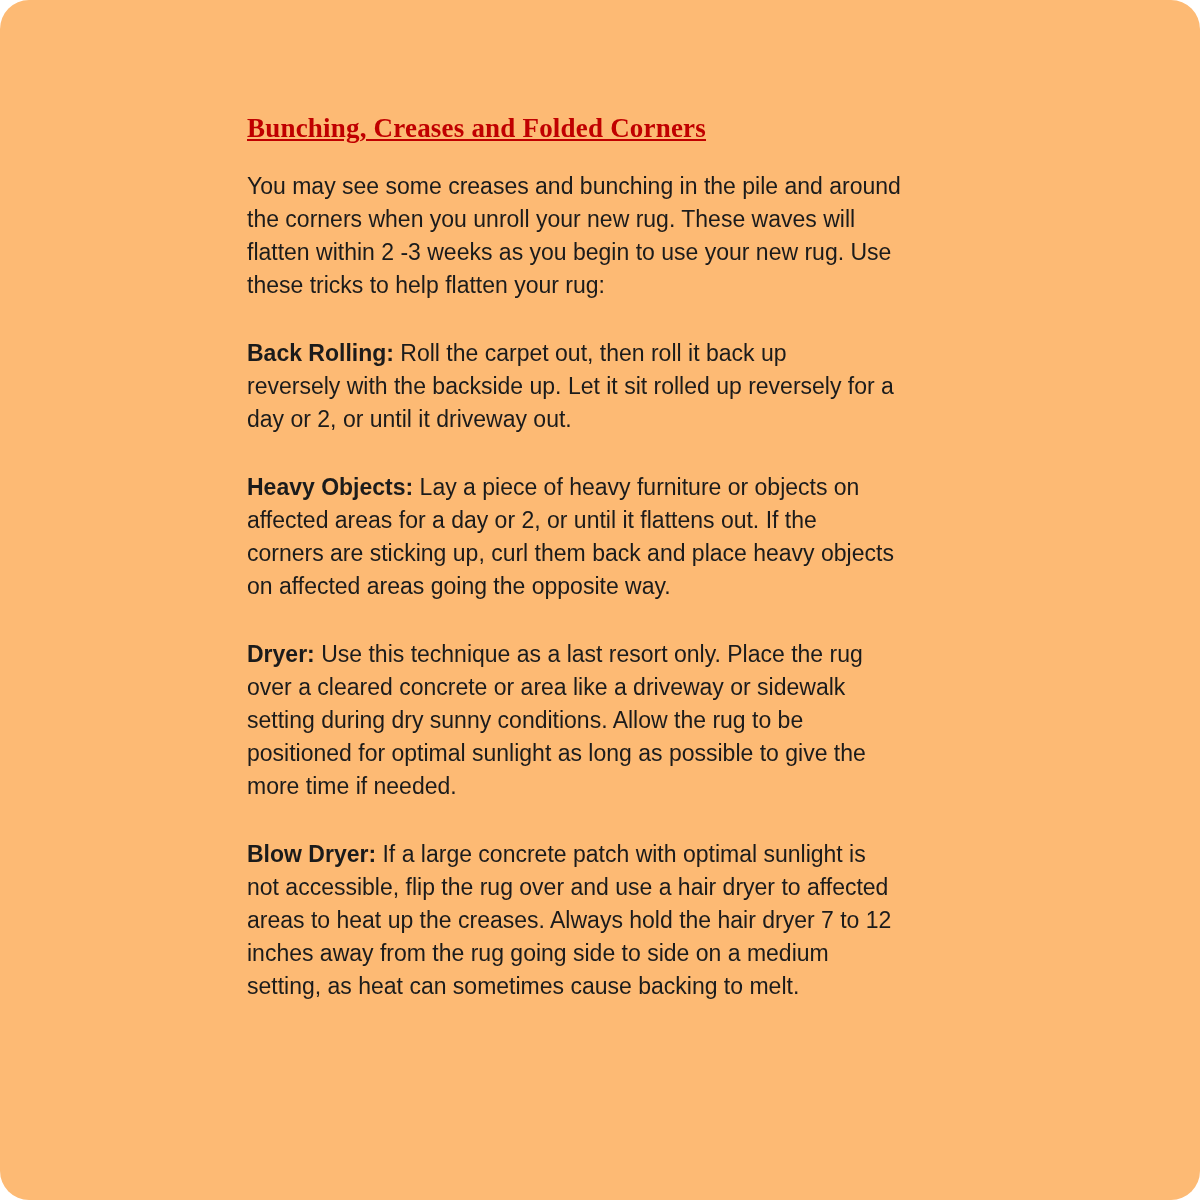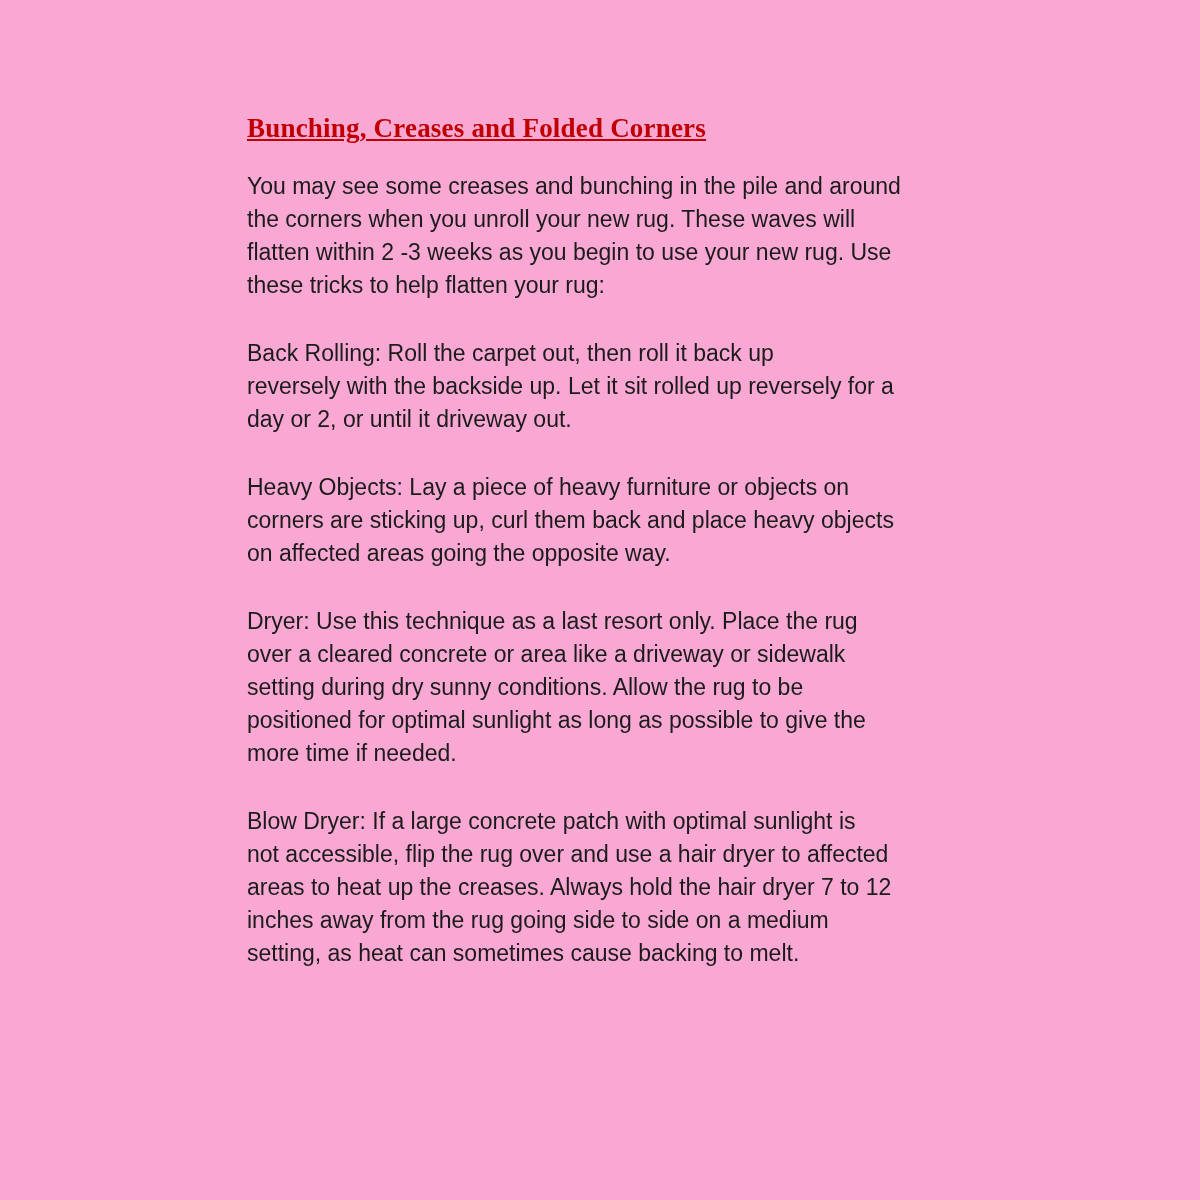--- a/index.html
+++ b/index.html
@@ -4,23 +4,24 @@
 <style>
   html, body {
     margin: 0;
     padding: 0;
     background: #ffffff;
   }
   .page {
     position: relative;
     width: 1200px;
     height: 1200px;
-    background: #f9a8d4;
+    background: #fdba74;
     font-family: "Liberation Sans", sans-serif;
     overflow: hidden;
+    border-radius: 29px;
   }
   .content {
     position: absolute;
     left: 247px;
     top: 112px;
     width: 740px;
   }
   .doc-heading {
     font-family: "Liberation Serif", serif;
     font-weight: bold;
@@ -37,21 +38,21 @@
     color: inherit;
   }
   .para.intro {
     margin-top: 17px;
   }
   .line {
     display: block;
     white-space: nowrap;
   }
   .label {
-    font-weight: normal;
+    font-weight: bold;
   }
 </style>
 </head>
 <body>
 
 <div class="page" style="color: rgb(27, 27, 27);">
 
   <div class="content">
 
     <h1 class="doc-heading" style="color: rgb(192, 0, 0);">Bunching, Creases and Folded Corners</h1>
@@ -64,20 +65,21 @@
     </p>
 
     <p class="para">
       <span class="line"><b class="label">Back Rolling:</b><span> Roll the carpet out, then roll it back up</span></span>
       <span class="line">reversely with the backside up. Let it sit rolled up reversely for a</span>
       <span class="line">day or 2, or until it driveway out.</span>
     </p>
 
     <p class="para">
       <span class="line"><b class="label">Heavy Objects:</b><span> Lay a piece of heavy furniture or objects on</span></span>
+      <span class="line">affected areas for a day or 2, or until it flattens out. If the</span>
       <span class="line">corners are sticking up, curl them back and place heavy objects</span>
       <span class="line">on affected areas going the opposite way.</span>
     </p>
 
     <p class="para">
       <span class="line"><b class="label">Dryer:</b><span> Use this technique as a last resort only. Place the rug</span></span>
       <span class="line">over a cleared concrete or area like a driveway or sidewalk</span>
       <span class="line">setting during dry sunny conditions. Allow the rug to be</span>
       <span class="line">positioned for optimal sunlight as long as possible to give the</span>
       <span class="line">more time if needed.</span>

